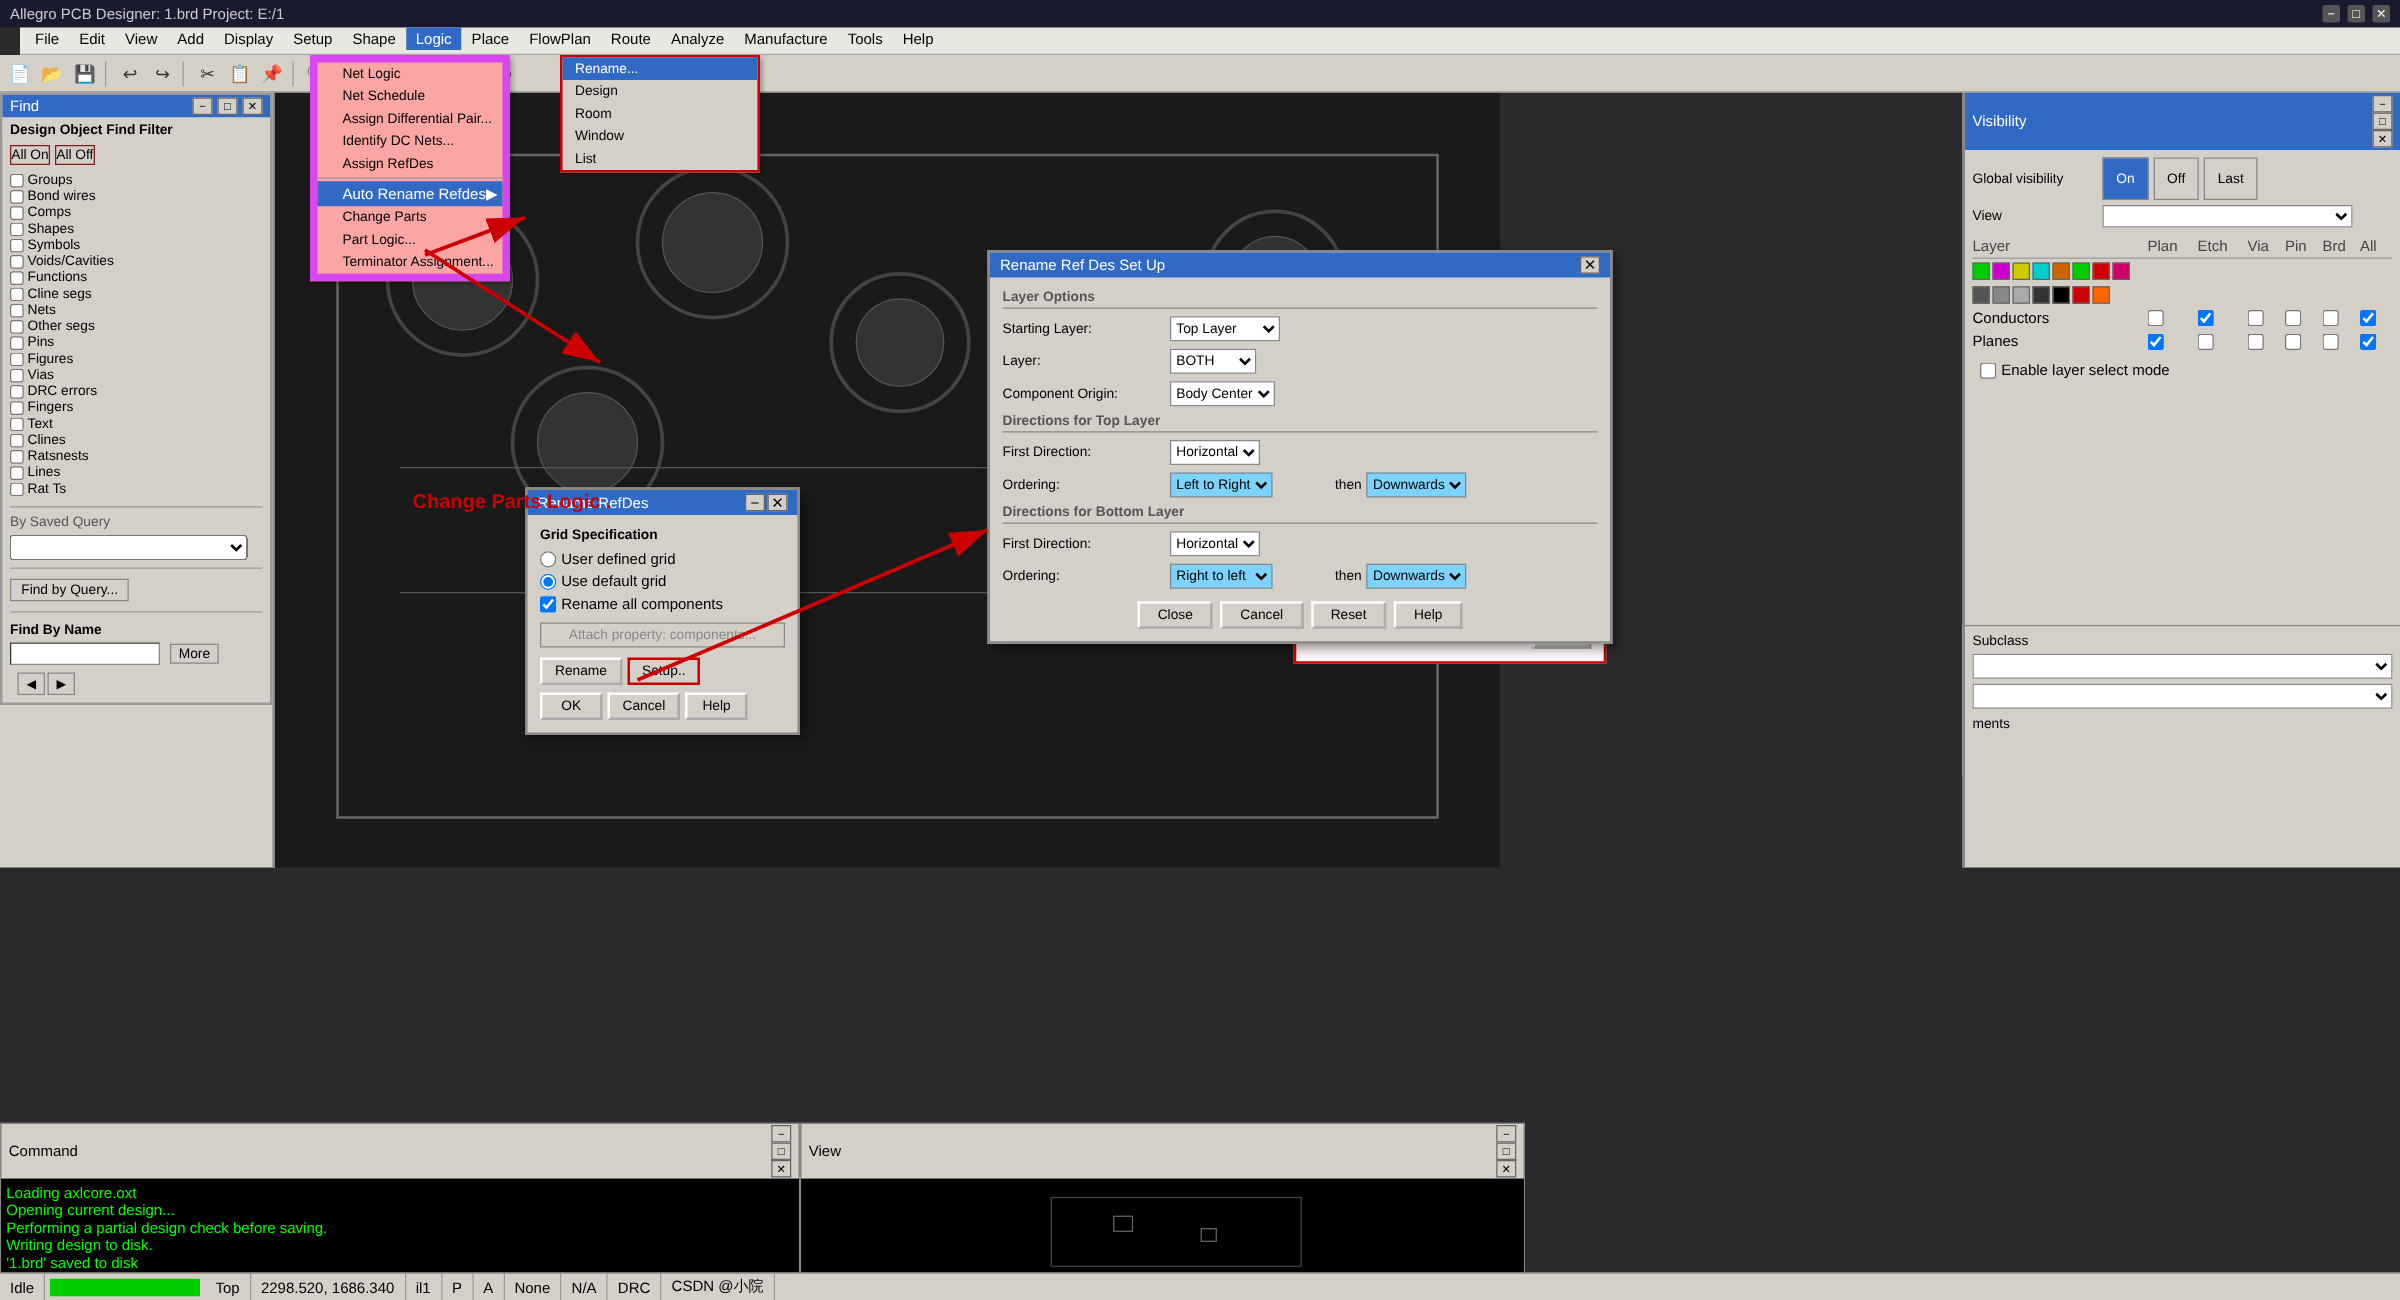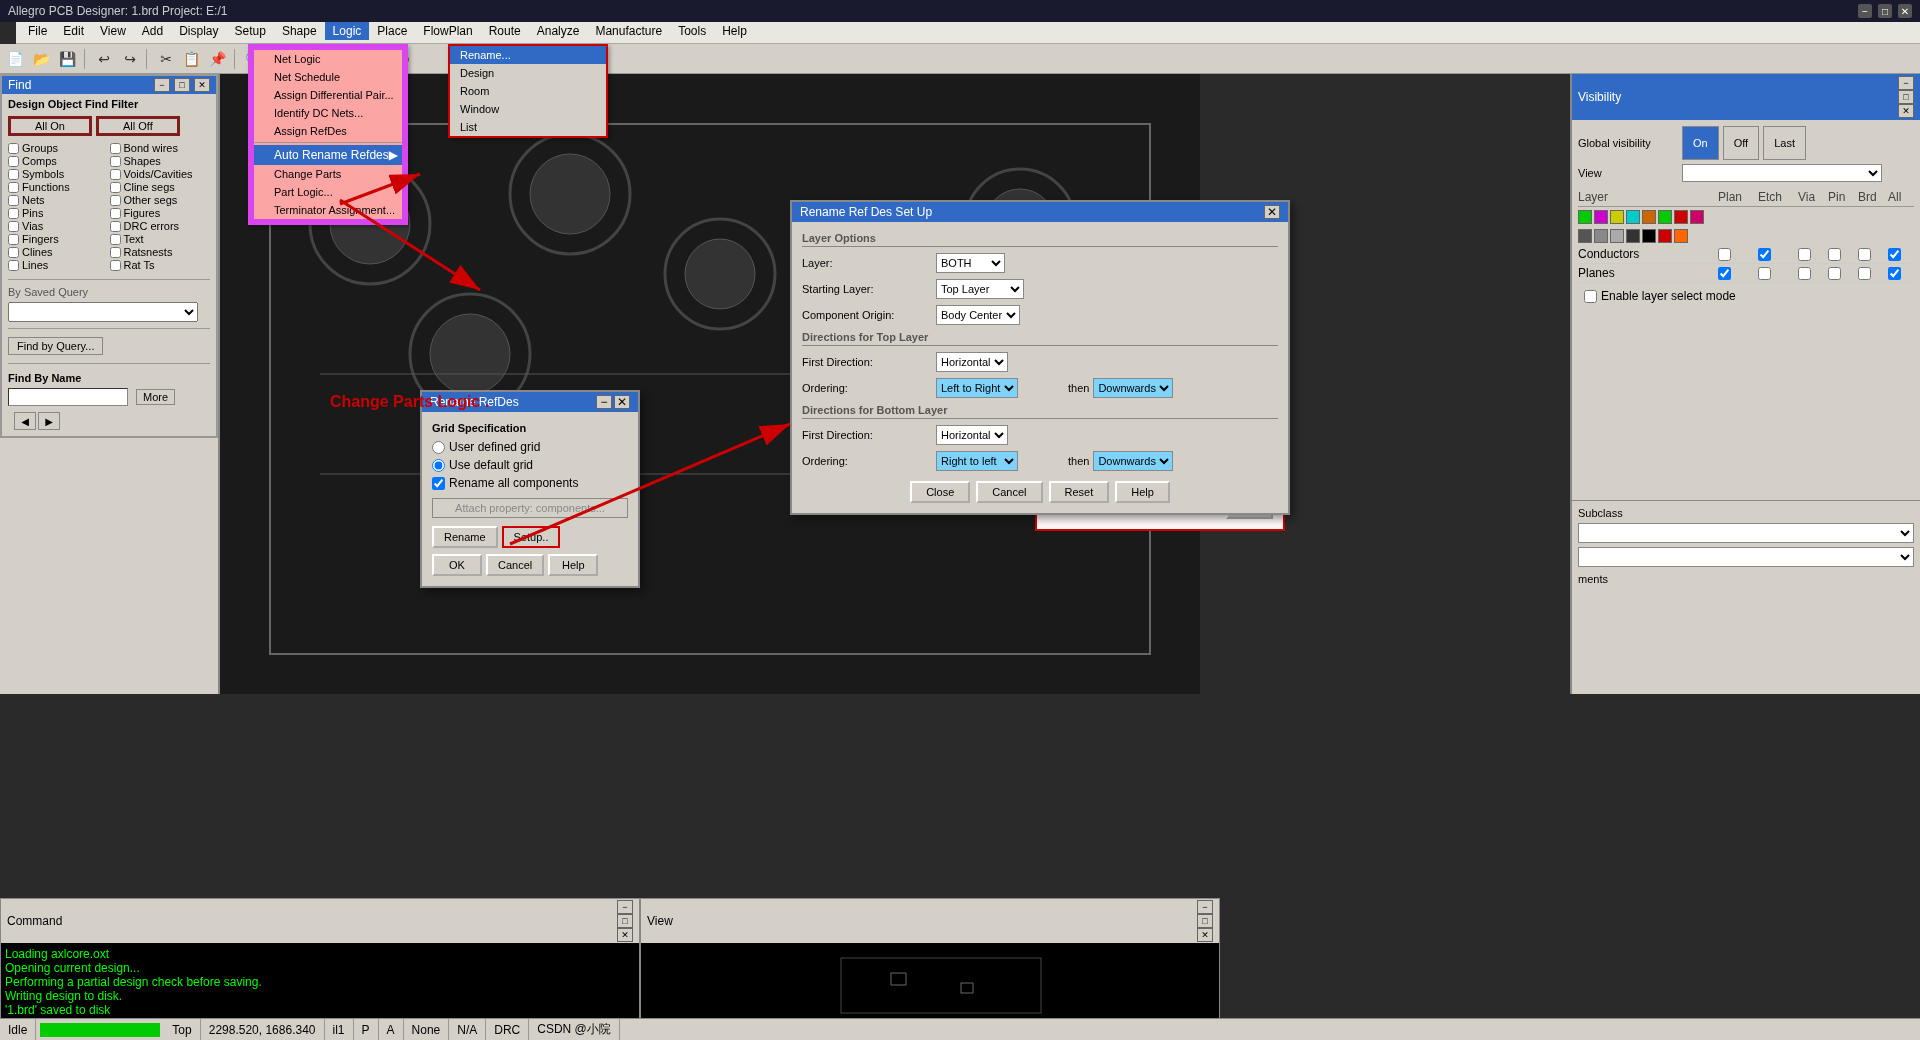--- a/index.html
+++ b/index.html
@@ -21,22 +21,22 @@
     .toolbar-sep { width: 4px; height: 20px; border-left: 1px solid #999; margin: 0 2px; }
 
     
     #left-panel { position: absolute; top: 74px; left: 0; width: 220px; height: 620px; background: #d4d0c8; border-right: 2px solid #888; z-index: 10; }
     #find-panel { background: #d4d0c8; border: 2px solid #999; }
     #find-panel-header { background: #316AC5; color: #fff; padding: 2px 6px; display: flex; justify-content: space-between; align-items: center; font-size: 11px; }
     #find-panel-header .panel-controls { display: flex; gap: 4px; }
     .panel-ctrl-btn { width: 16px; height: 14px; background: #d4d0c8; border: 1px solid #666; display: flex; align-items: center; justify-content: center; font-size: 9px; color: #000; cursor: pointer; }
     #design-find-filter { padding: 4px 6px; font-size: 11px; font-weight: bold; color: #000; background: #d4d0c8; }
     .all-btns-row { display: flex; gap: 4px; padding: 2px 6px; }
-    .all-btn { padding: 1px 24px; background: #d4d0c8; border: 3px solid #7f1d1d; cursor: pointer; font-size: 11px; }
-    .find-grid { display: grid; grid-template-columns: 1fr 1fr; gap: 1px; padding: 4px 6px; }
+    .all-btn { padding: 1px 0; background: #d4d0c8; border: 1px solid #7f1d1d; cursor: pointer; font-size: 11px; }
+    .find-grid { display: grid; grid-template-columns: 1fr; gap: 1px; padding: 4px 6px; }
     .find-grid label { display: flex; align-items: center; gap: 3px; font-size: 11px; white-space: nowrap; }
     .find-grid input[type=checkbox] { width: 11px; height: 11px; }
     .find-divider { height: 1px; background: #999; margin: 4px 6px; }
     .find-by-query-btn { margin: 4px 6px; padding: 2px 8px; background: #d4d0c8; border: 1px solid #888; cursor: pointer; font-size: 11px; }
     #find-by-name-section { padding: 4px 6px; }
     #find-by-name-section label { font-size: 11px; font-weight: bold; display: block; margin-bottom: 4px; }
     #find-name-input { width: 120px; height: 18px; border: 1px inset #888; background: #fff; font-size: 11px; }
     .more-btn { padding: 1px 6px; background: #d4d0c8; border: 1px solid #888; cursor: pointer; font-size: 11px; margin-left: 4px; }
     #find-arrow-row { display: flex; gap: 2px; padding: 2px 6px; }
     .arrow-btn { width: 22px; height: 18px; background: #d4d0c8; border: 1px solid #888; display: flex; align-items: center; justify-content: center; cursor: pointer; font-size: 10px; }
@@ -411,32 +411,32 @@
 </div>
 
 <div id="rename-setup-dialog">
   <div id="rrs-header">
     <span>Rename Ref Des Set Up</span>
     <div class="dialog-close">✕</div>
   </div>
   <div id="rrs-content">
     <div class="rrs-section-title">Layer Options</div>
     <div class="rrs-field-row">
+      <span class="rrs-field-label">Starting Layer:</span>
+      <select class="rrs-dropdown">
+        <option>Top Layer</option>
+        <option>Bottom Layer</option>
+      </select>
+    </div>
+    <div class="rrs-field-row">
       <span class="rrs-field-label">Layer:</span>
       <select class="rrs-dropdown">
         <option>BOTH</option>
         <option>TOP</option>
         <option>BOTTOM</option>
-      </select>
-    </div>
-    <div class="rrs-field-row">
-      <span class="rrs-field-label">Starting Layer:</span>
-      <select class="rrs-dropdown">
-        <option>Top Layer</option>
-        <option>Bottom Layer</option>
       </select>
     </div>
     <div class="rrs-field-row">
       <span class="rrs-field-label">Component Origin:</span>
       <select class="rrs-dropdown">
         <option>Body Center</option>
         <option>Pin 1</option>
       </select>
     </div>
     <div class="rrs-section-title">Directions for Top Layer</div>

